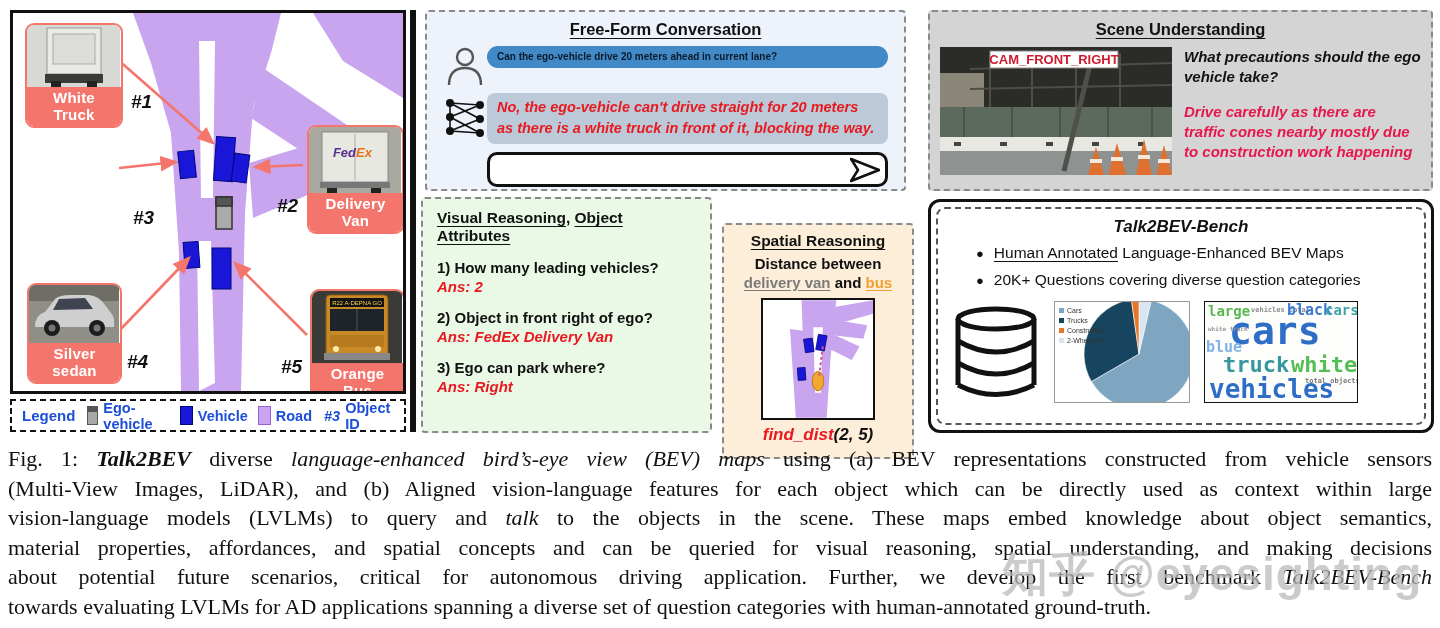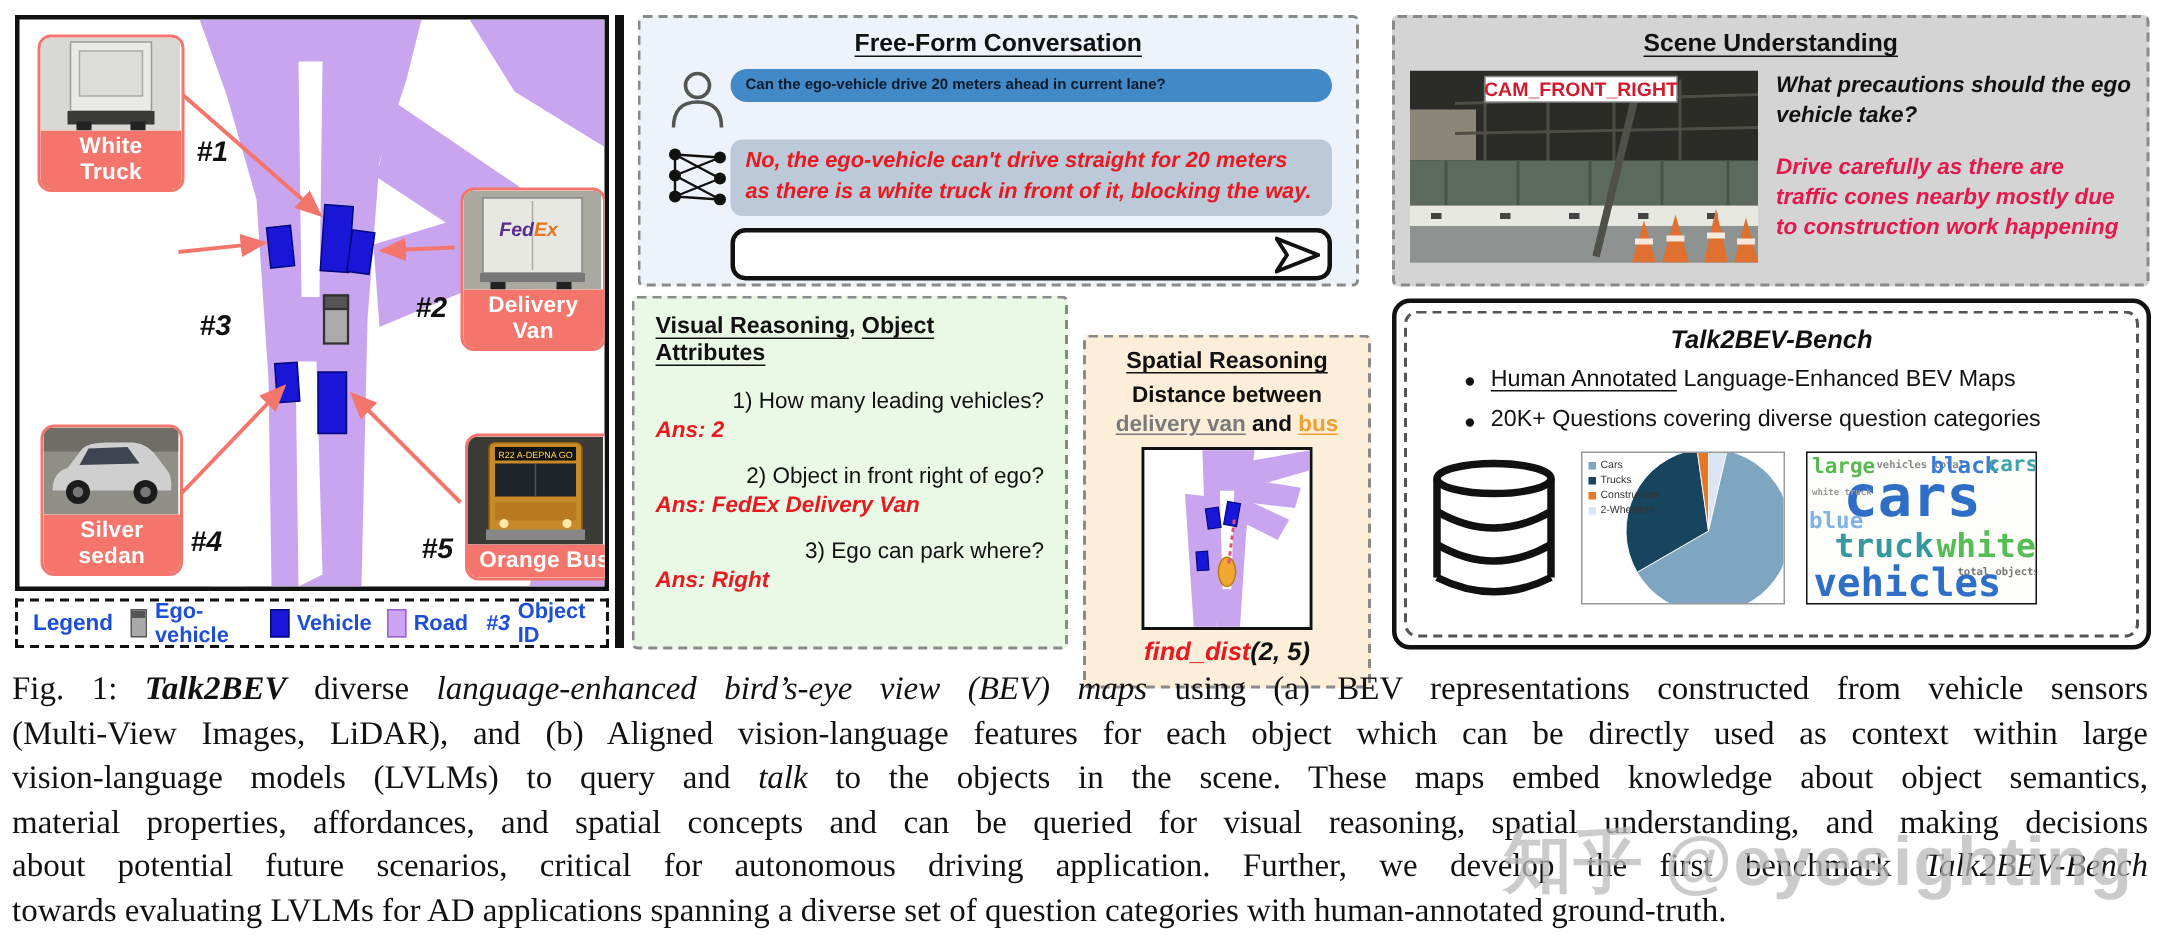--- a/index.html
+++ b/index.html
@@ -42,21 +42,21 @@
   .bubble-a { flex:1; background:#bcc9d8; border-radius:8px; padding:4px 10px 5px;
               font-weight:bold; font-style:italic; font-size:14.5px; color:#e8191f; line-height:1.45; }
   .ff-inputrow { display:flex; align-items:center; margin-top:8px; margin-left:44px; position:relative; }
   .ff-input { flex:1; height:35px; border:3px solid #111; border-radius:10px; background:#fff;
               font-size:15px; padding:0 40px 0 10px; outline:none; }
   .ff-send { position:absolute; right:8px; top:4px; cursor:pointer; }
 
   .vr-box { left:421px; top:197px; width:291px; height:236px; background:#eaf8e6; padding:10px 14px; }
   .vr-title { font-size:15.5px; font-weight:bold; color:#111; }
   .vr-title .u { text-decoration:underline; text-underline-offset:3px; }
-  .vr-q { font-size:15px; font-weight:normal; color:#111; margin-top:14px;text-align:right; }
+  .vr-q { font-size:15px; font-weight:bold; color:#111; margin-top:14px; }
   .vr-a { font-size:15px; font-weight:bold; font-style:italic; color:#e8191f; margin-top:2px; }
 
   .sp-box { left:722px; top:197px; width:192px; height:236px; background:#fdeeda; padding:7px 8px; text-align:center;margin-top:26px; }
   .sp-line1 { font-size:15px; font-weight:bold; color:#111; margin-top:5px; }
   .sp-line2 { font-size:15px; font-weight:bold; margin-top:2px; }
   .sp-obj1 { color:#7a7a7a; text-decoration:underline; text-underline-offset:2px; }
   .sp-obj2 { color:#f0a030; text-decoration:underline; text-underline-offset:2px; }
   .sp-map { display:block; margin:7px auto 0; border:2px solid #111; background:#fff; }
   .sp-fn { font-size:17px; font-weight:bold; margin-top:5px; }
   .sp-fn .fn { color:#e8191f; font-style:italic; }
@@ -182,21 +182,21 @@
         <path d="M30,14 L56,13 L64,24 L24,25 Z" fill="#3e4450"></path>
         <circle cx="23" cy="43" r="8" fill="#1c1c1c"></circle>
           <circle cx="23" cy="43" r="3.5" fill="#777"></circle>
         <circle cx="68" cy="43" r="8" fill="#1c1c1c"></circle>
           <circle cx="68" cy="43" r="3.5" fill="#777"></circle>
       </svg>
       <div class="band">Silver sedan</div>
     </div>
     <div class="obj-id" style="left:114px; top:338px;">#4</div>
 
-    <div class="veh-card" style="left:297px; top:276px; width:106px;">
+    <div class="veh-card" style="left:297px; top:276px; width:95px;">
       <svg class="photo" width="90" height="72" viewBox="0 0 90 72">
         <rect width="90" height="72" fill="#3a3a36"></rect>
         <rect x="14" y="4" width="62" height="62" rx="4" fill="#c88a28" stroke="#8a5c10"></rect>
         <rect x="18" y="7" width="54" height="9" fill="#111"></rect>
         <text x="45" y="14" font-size="6" fill="#ffd24a" text-anchor="middle" font-family="Liberation Sans, sans-serif">R22 A-DEPNA GO</text>
         <rect x="18" y="18" width="54" height="22" fill="#1e242a"></rect>
         <line x1="45" y1="18" x2="45" y2="40" stroke="#555"></line>
         <rect x="18" y="44" width="54" height="12" fill="#b87a1e"></rect>
         <circle cx="24" cy="58" r="3" fill="#ffe9a8"></circle>
           <circle cx="66" cy="58" r="3" fill="#ffe9a8"></circle>

